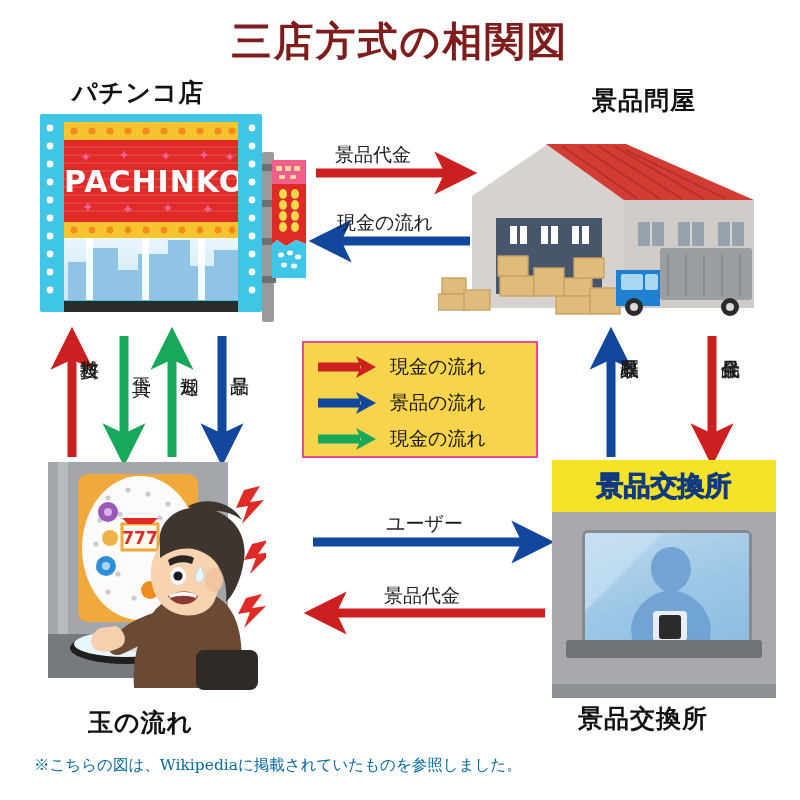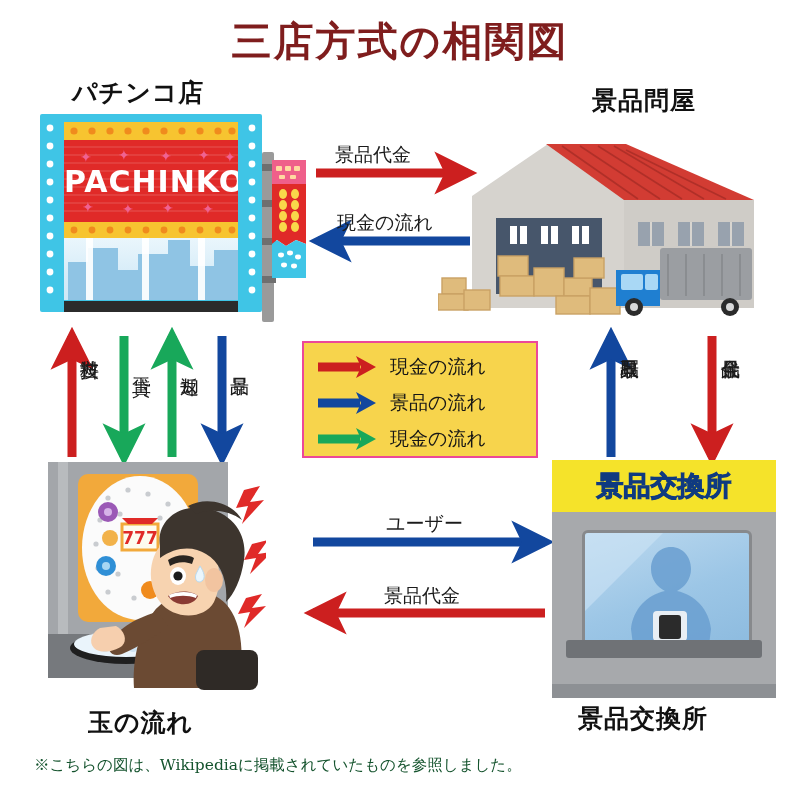--- a/index.html
+++ b/index.html
@@ -48,21 +48,21 @@
     display:flex;align-items:center;height:36px;padding-left:12px;
   }
   .legend-arrow{width:62px;height:26px;position:relative;flex:0 0 62px;}
   .legend-text{
     font-size:19px;color:#161616;margin-left:12px;
     font-family:"DejaVu Sans","Liberation Sans",sans-serif;
   }
 
   
   #footnote{
-    position:absolute;left:34px;top:755px;font-size:15.5px;color:#14532d;
+    position:absolute;left:34px;top:755px;font-size:15.5px;color:#0369a1;
     font-family:"DejaVu Serif","Liberation Serif",serif;white-space:nowrap;
   }
 
   
   #parlor{position:absolute;left:40px;top:114px;width:222px;height:198px;}
   .p-frame{position:absolute;inset:0;background:#3fc5e6;border-radius:2px;}
   .p-yellow{position:absolute;background:#f7c430;}
   .p-marquee{position:absolute;left:24px;top:26px;right:24px;height:82px;background:#e02a28;overflow:hidden;}
   .p-stripe{position:absolute;left:0;right:0;height:2px;background:rgba(255,255,255,0.10);}
   .p-word{

